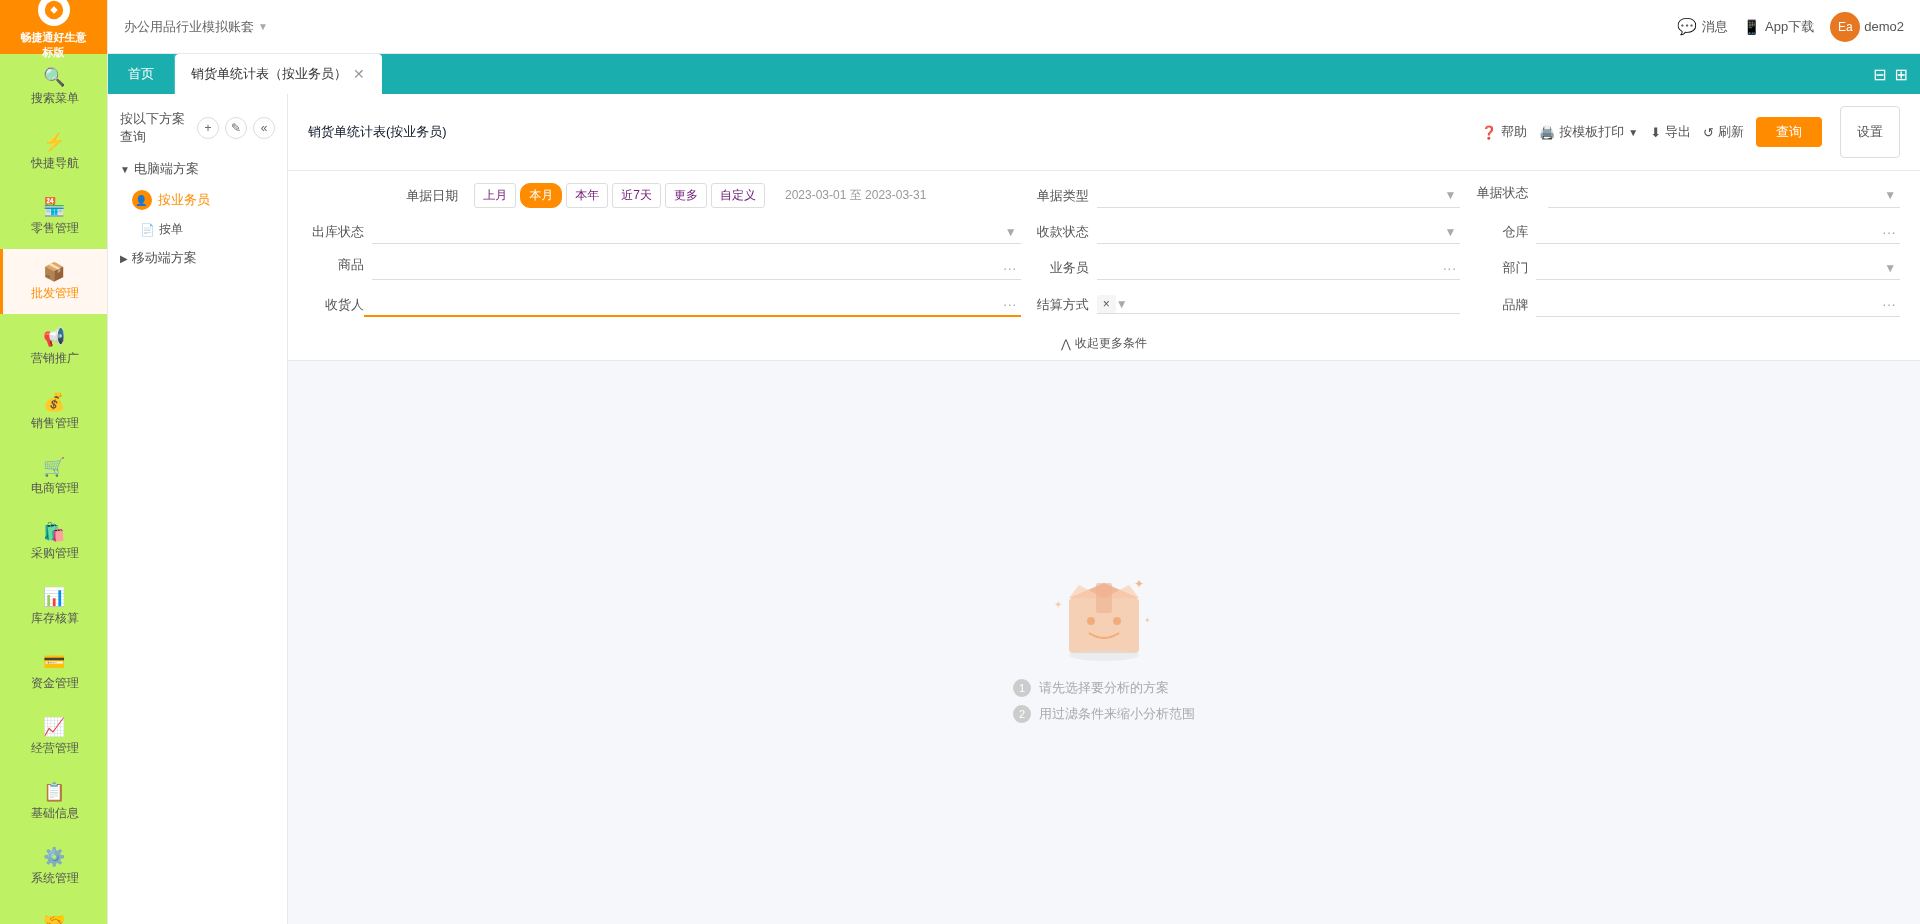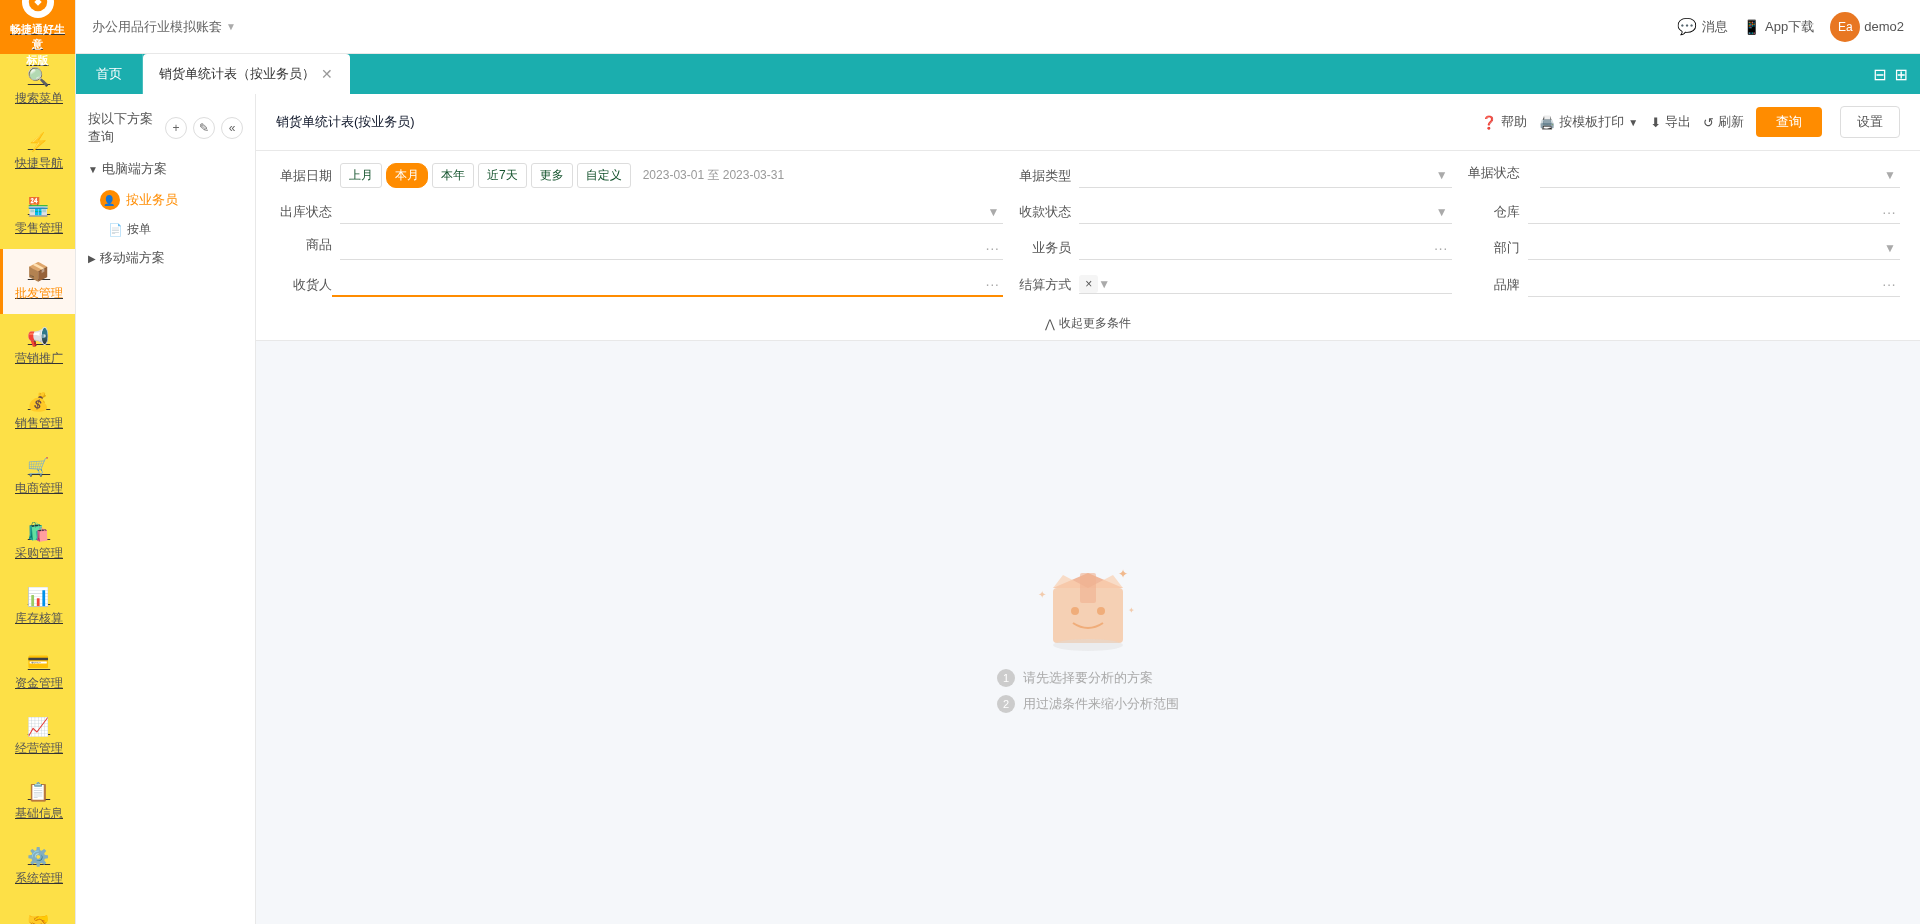--- a/index.html
+++ b/index.html
@@ -1,19 +1,19 @@
 <!DOCTYPE html>
 <html><head>
   <meta charset="utf-8">
   <style>
     * { box-sizing: border-box; margin: 0; padding: 0; font-family: 'Microsoft YaHei', Arial, sans-serif; }
     body { background: #f5f5f5; font-size: 13px; color: #333; display: flex; height: 924px; overflow: hidden; }
 
     
-    .sidebar { width: 76px; background: #fde047; border-right: 1px solid #e8e8e8; display: flex; flex-direction: column; align-items: center; overflow-y: auto; text-decoration: underline; }
+    .sidebar { width: 108px; background: #bef264; border-right: 1px solid #e8e8e8; display: flex; flex-direction: column; align-items: center; overflow-y: auto; }
     .sidebar-logo { width: 100%; background: #ff8c00; padding: 10px 6px; text-align: center; color: #fff; font-size: 11px; font-weight: bold; line-height: 1.3; min-height: 54px; display: flex; align-items: center; justify-content: center; }
     .sidebar-logo-inner { display: flex; flex-direction: column; align-items: center; }
     .sidebar-logo-icon { width: 32px; height: 32px; background: #fff; border-radius: 50%; display: flex; align-items: center; justify-content: center; margin-bottom: 4px; }
     .sidebar-logo-icon svg { width: 22px; height: 22px; }
     .sidebar-nav-item { width: 100%; padding: 12px 4px; text-align: center; cursor: pointer; color: #555; font-size: 12px; border-left: 3px solid transparent; }
     .sidebar-nav-item.active { color: #ff8c00; border-left-color: #ff8c00; background: #fff7f0; }
     .sidebar-nav-item .nav-icon { font-size: 18px; display: block; margin-bottom: 2px; }
 
     
     .main { flex: 1; display: flex; flex-direction: column; overflow: hidden; }
@@ -52,28 +52,28 @@
 
     
     .right-panel { flex: 1; display: flex; flex-direction: column; overflow: hidden; }
 
     
     .page-header { background: #fff; padding: 12px 20px; display: flex; align-items: center; justify-content: space-between; border-bottom: 1px solid #e8e8e8; }
     .page-title { font-size: 13px; color: #0f172a; font-weight: 500; }
     .page-actions { display: flex; gap: 12px; align-items: center; }
     .page-action-btn { display: flex; align-items: center; gap: 4px; color: #555; font-size: 13px; cursor: pointer; }
     .btn-query { background: #ff8c00; color: #fff; border: none; padding: 6px 20px; border-radius: 4px; cursor: pointer; font-size: 13px; }
-    .btn-settings { background: #fff; color: #555; border: 1px solid #ddd; padding: 6px 16px; border-radius: 4px; cursor: pointer; font-size: 13px; margin-left: 6px; }
+    .btn-settings { background: #fff; color: #555; border: 1px solid #ddd; padding: 16px 16px; border-radius: 4px; cursor: pointer; font-size: 13px; margin-left: 6px; }
 
     
     .filter-area { background: #fff; padding: 12px 20px 0; border-bottom: 1px solid #e8e8e8; }
     .filter-row { display: flex; align-items: center; gap: 12px; margin-bottom: 12px; }
     .filter-label { color: #555; font-size: 13px; white-space: nowrap; min-width: 56px; text-align: right; }
     .filter-date-btns { display: flex; gap: 4px; align-items: center; }
-    .date-btn { padding: 3px 8px; border: 1px solid #ddd; border-radius: 3px; background: #fff; font-size: 12px; cursor: pointer; color: #14532d; }
+    .date-btn { padding: 3px 8px; border: 1px solid #ddd; border-radius: 3px; background: #fff; font-size: 12px; cursor: pointer; color: #701a75; }
     .date-btn.active { background: #ff8c00; color: #fff; border-color: #ff8c00; border-radius: 10px; }
     .date-range { color: #999; font-size: 12px; margin-left: 4px; }
     .filter-select-wrapper { flex: 1; position: relative; display: flex; align-items: center; border-bottom: 1px solid #ddd; min-width: 0; }
     .filter-select-wrapper input { border: none; outline: none; width: 100%; font-size: 13px; padding: 4px 8px; background: transparent; }
     .filter-select-arrow { color: #aaa; font-size: 12px; padding-right: 4px; cursor: pointer; }
     .filter-dots { color: #aaa; font-size: 14px; padding-right: 4px; cursor: pointer; }
     .collapse-row { text-align: center; padding: 6px 0 8px; cursor: pointer; color: #555; font-size: 12px; display: flex; align-items: center; justify-content: center; gap: 4px; }
 
     
     .filter-tag { display: flex; align-items: center; gap: 4px; background: #f5f5f5; border-radius: 3px; padding: 2px 6px; font-size: 12px; color: #555; }
@@ -268,21 +268,21 @@
           </div>
           <button class="btn-query">查询</button>
           <button class="btn-settings">设置</button>
         </div>
       </div>
 
       <div class="filter-area">
 
         <div class="filter-row">
 
-          <div style="display:flex;align-items:center;gap:8px;flex:2.5;">
+          <div style="display:flex;align-items:center;gap:16px;flex:2.5;justify-content:center;">
             <span class="filter-label">单据日期</span>
             <div class="filter-date-btns">
               <button class="date-btn">上月</button>
               <button class="date-btn active">本月</button>
               <button class="date-btn">本年</button>
               <button class="date-btn">近7天</button>
               <button class="date-btn">更多</button>
               <button class="date-btn">自定义</button>
             </div>
             <span class="date-range">2023-03-01 至 2023-03-31</span>

